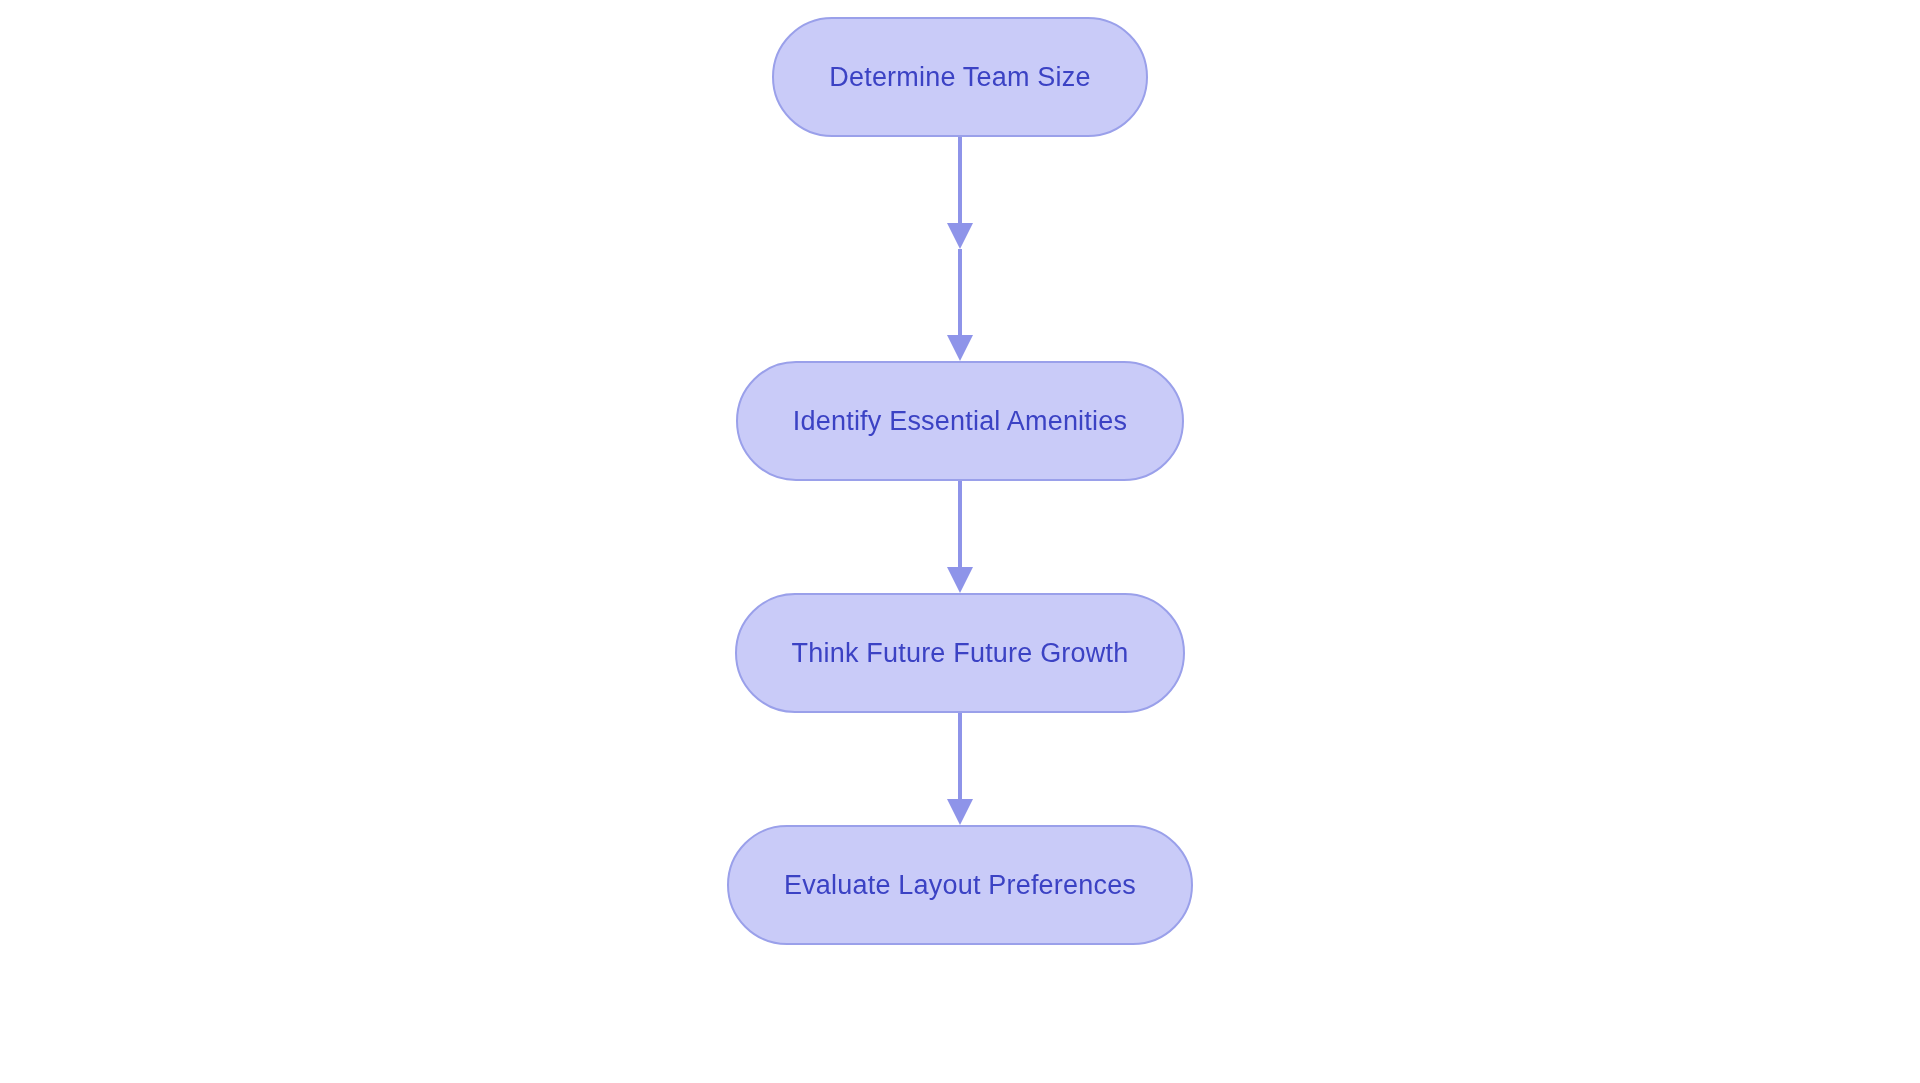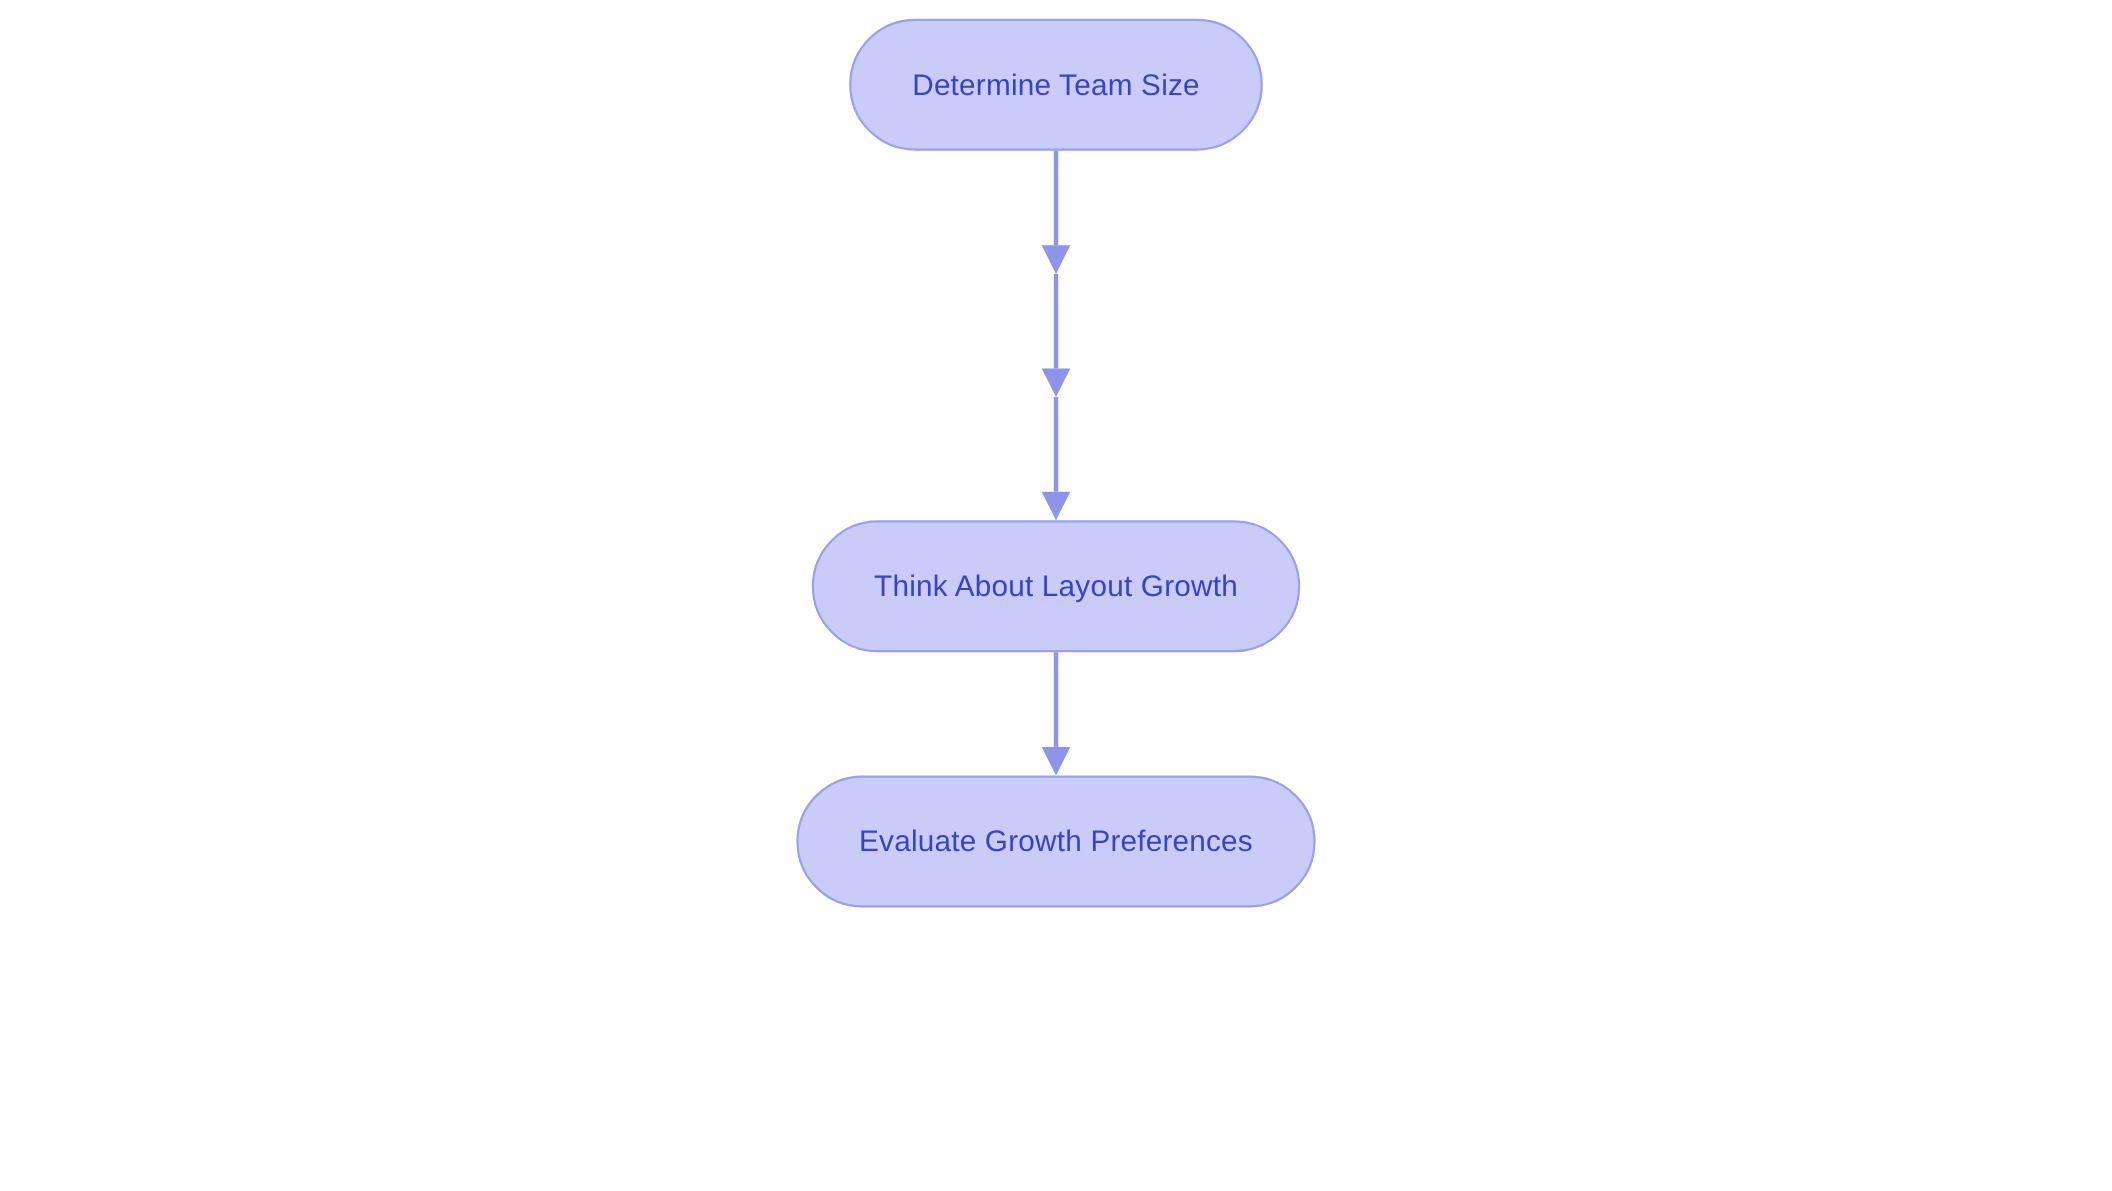--- a/index.html
+++ b/index.html
@@ -73,32 +73,35 @@
     <div class="arrow-line"></div>
     <div class="arrowhead-icon"></div>
   </div>
 
 
   <div class="flow-arrow">
     <div class="arrow-line"></div>
     <div class="arrowhead-icon"></div>
   </div>
 
-
-  <div class="flow-arrow">
-    <div class="arrow-line"></div>
-    <div class="arrowhead-icon"></div>
-  </div>
-
   <div class="flow-node">
-    <span>Think About Layout Growth</span>
+    <span>Identify Essential Amenities</span>
   </div>
 
   <div class="flow-arrow">
     <div class="arrow-line"></div>
     <div class="arrowhead-icon"></div>
   </div>
 
   <div class="flow-node">
-    <span>Evaluate Growth Preferences</span>
+    <span>Think Future Future Growth</span>
+  </div>
+
+  <div class="flow-arrow">
+    <div class="arrow-line"></div>
+    <div class="arrowhead-icon"></div>
+  </div>
+
+  <div class="flow-node">
+    <span>Evaluate Layout Preferences</span>
   </div>
 
 </div>
 
 </body></html>

